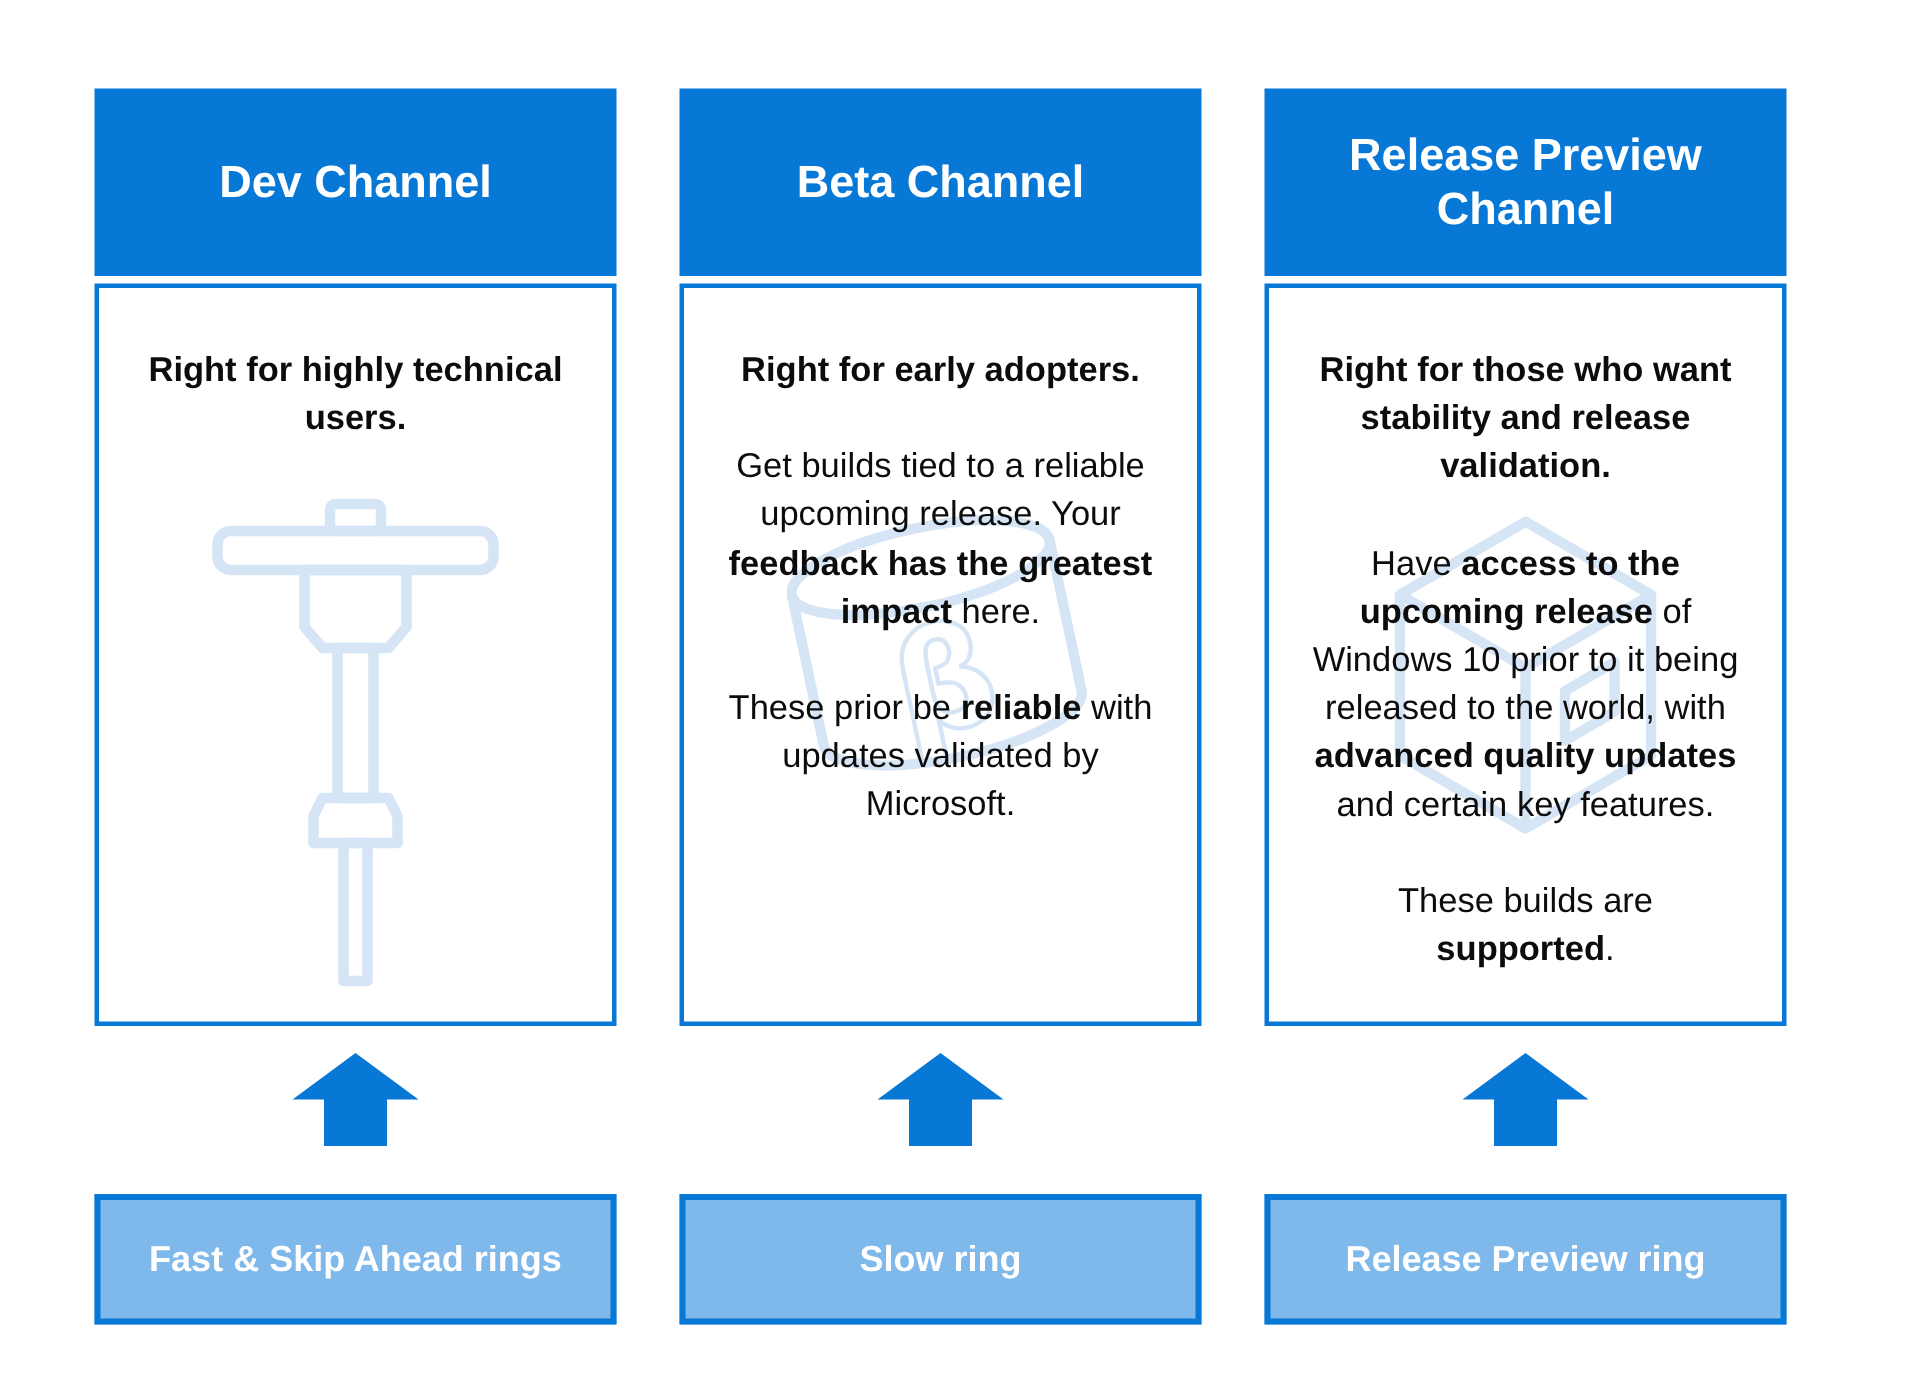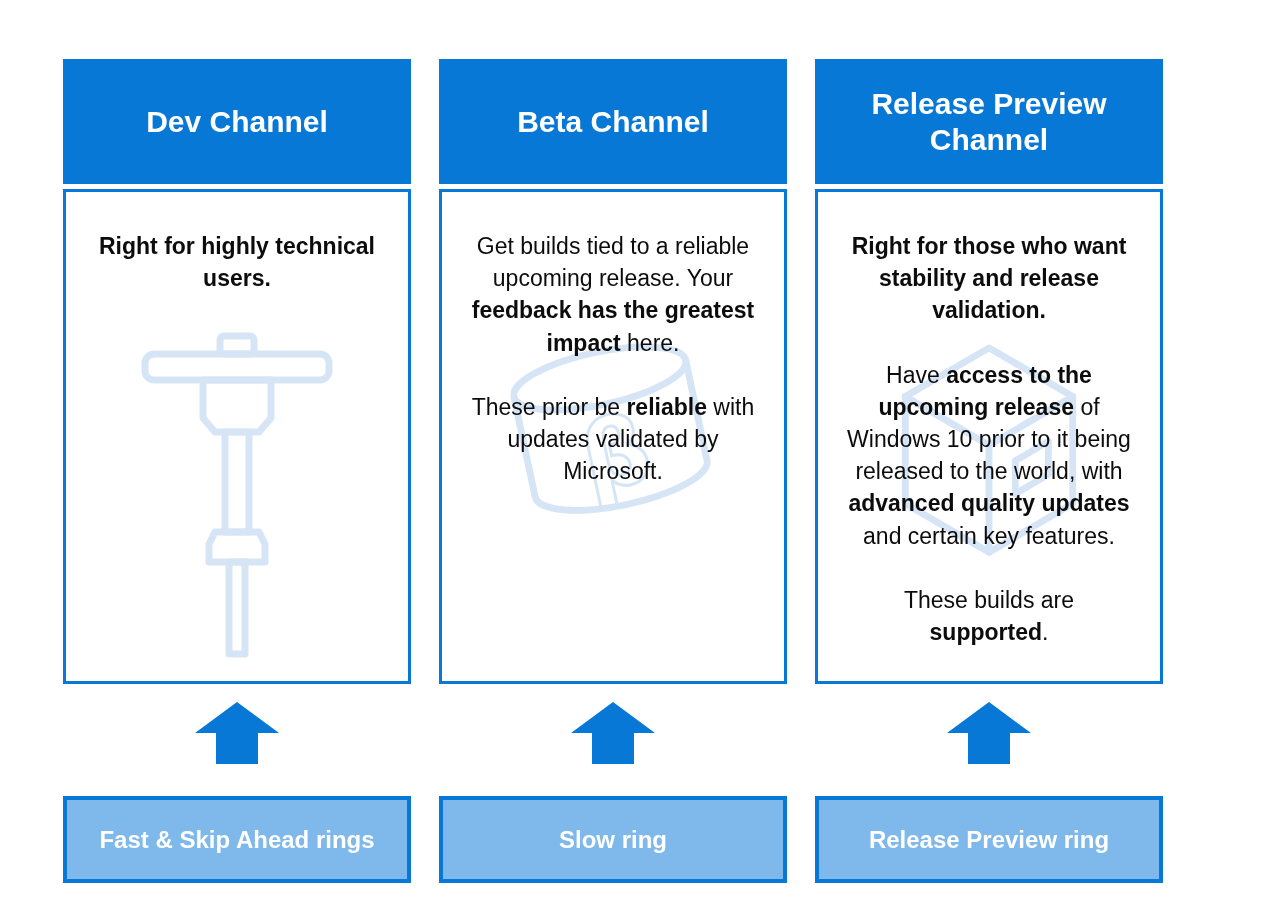--- a/index.html
+++ b/index.html
@@ -12,21 +12,21 @@
   html,body{margin:0;padding:0;background:#ffffff;}
   .canvas{
     position:relative;
     width:1281px;height:922px;
     background:#ffffff;
     font-family:"Liberation Sans",sans-serif;
     overflow:hidden;
   }
   .cols{
     position:absolute;left:63px;top:59px;
-    display:flex;gap:28px;
+    display:flex;gap:42px;
   }
   .col{
     width:348px;
     display:flex;flex-direction:column;align-items:center;
   }
   .card-header{
     width:100%;height:125px;
     background:var(--blue);
     color:var(--header-text);
     display:flex;align-items:center;justify-content:center;
@@ -111,20 +111,21 @@
         <h2>Beta Channel</h2>
       </header>
       <div class="card-body">
         <svg class="watermark wm-beta" viewBox="0 0 210 210" aria-hidden="true">
           <g transform="rotate(-12 105 105)">
             <ellipse cx="105" cy="40" rx="90" ry="27"></ellipse>
             <path d="M15,40 v105 a90,27 0 0 0 180,0 v-105"></path>
             <text x="105" y="152" text-anchor="middle" font-size="96">β</text>
           </g>
         </svg>
+        <p><span class="bold">Right for early adopters.</span></p>
         <p><span>Get builds tied to a reliable upcoming release. Your </span><span class="bold">feedback has the greatest impact</span><span> here.</span></p>
         <p><span>These prior be </span><span class="bold">reliable</span><span> with updates validated by Microsoft.</span></p>
       </div>
       <svg class="arrow" width="84" height="62" viewBox="0 0 84 62" aria-hidden="true">
         <polygon points="42,0 84,31 63,31 63,62 21,62 21,31 0,31"></polygon>
       </svg>
       <div class="ring-box">
         <span>Slow ring</span>
       </div>
     </section>

